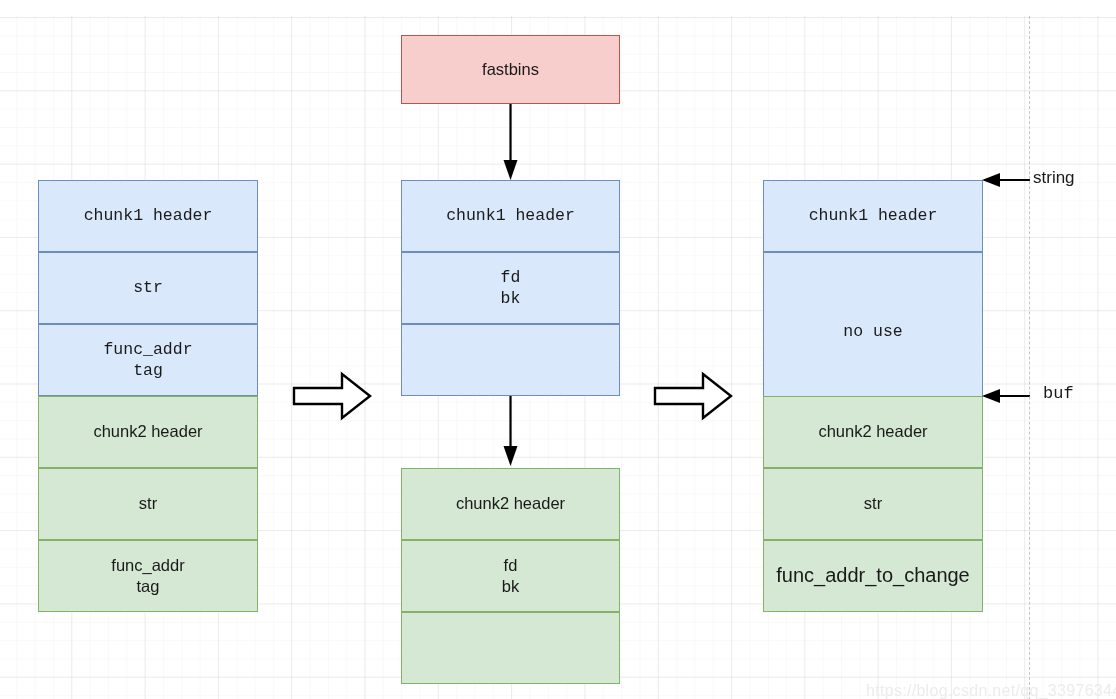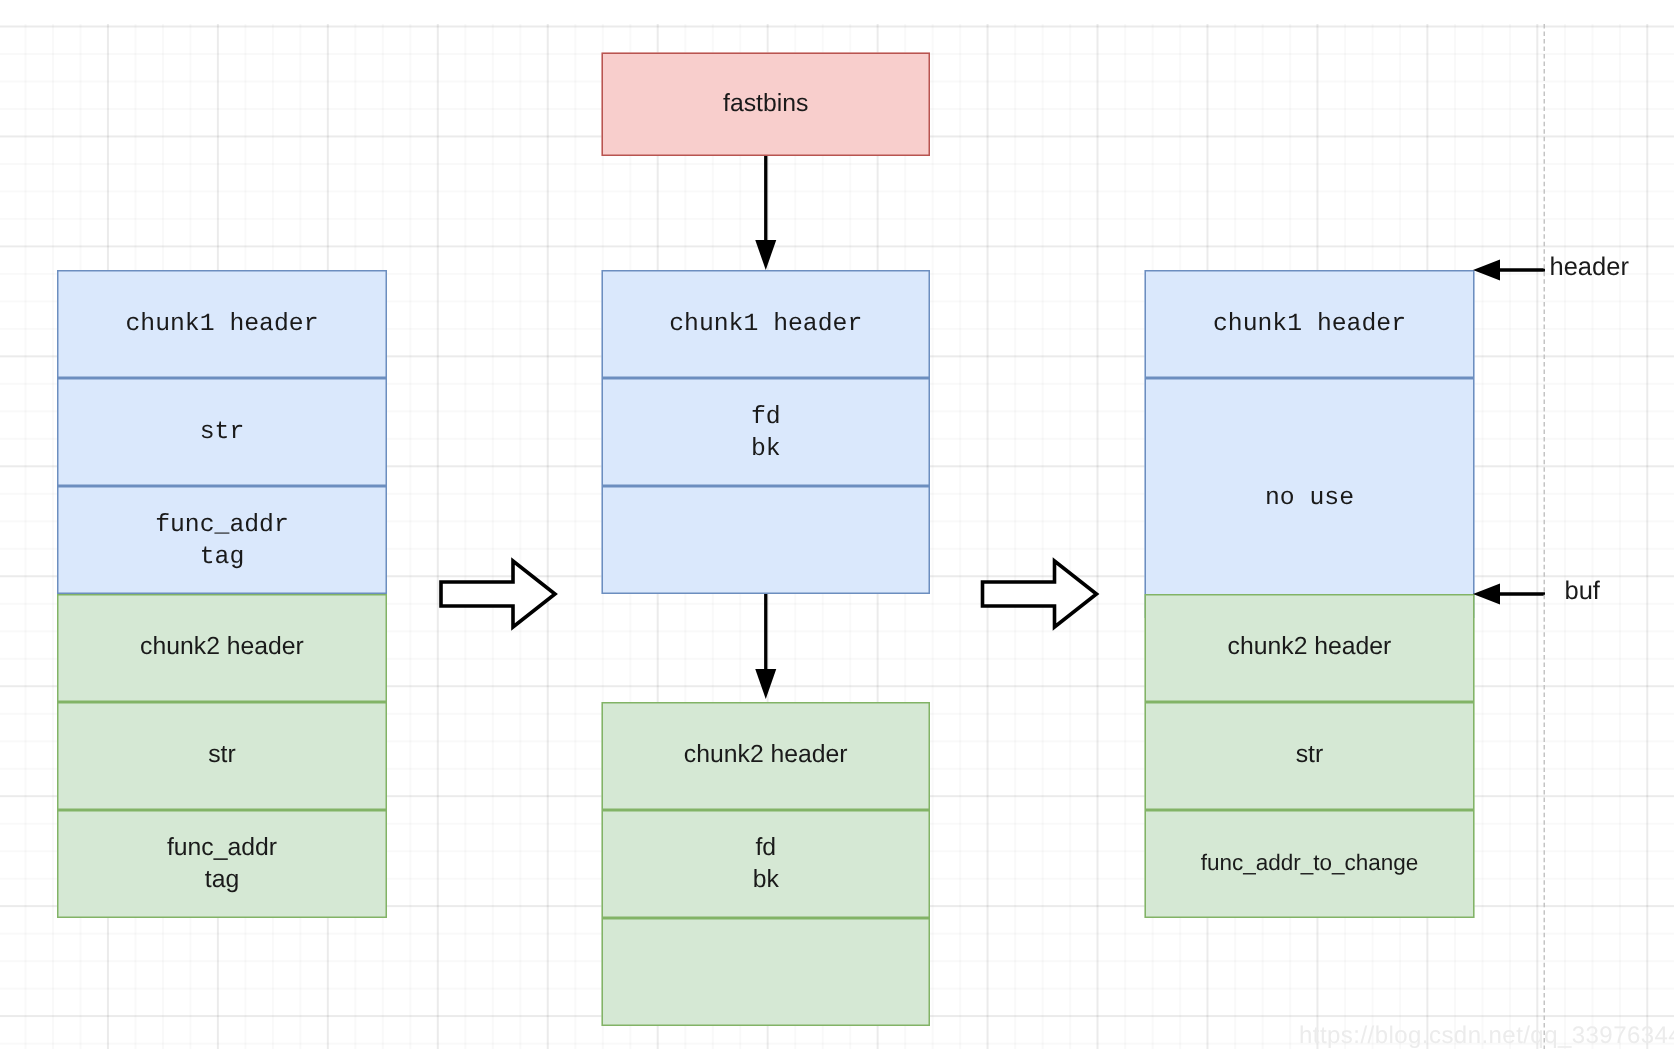--- a/index.html
+++ b/index.html
@@ -46,21 +46,21 @@
     font-family: Liberation Mono, monospace;
   }
   .cell.green {
     background: #d5e8d4;
     border: 1.3px solid #82b366;
   }
   .cell.red {
     background: #f8cecc;
     border: 1.8px solid #b85450;
   }
-  .cell.tight { font-size: 15px; }
+  .cell.tight { font-size: 20px; }
 
   .arrowsvg {
     position: absolute;
     overflow: visible;
     pointer-events: none;
   }
 
   .label {
     position: absolute;
     font-size: 17px;
@@ -131,25 +131,25 @@
   <div class="cell blue" style="left:763px; top:236px; width:220px; height:160px;">no use</div>
 
   <div class="cell green" style="left:763px; top:380px; width:220px; height:72px;">chunk2 header</div>
   <div class="cell green" style="left:763px; top:452px; width:220px; height:72px;">str</div>
   <div class="cell green tight" style="left:763px; top:524px; width:220px; height:72px;">func_addr_to_change</div>
 
   <svg class="arrowsvg" style="left:982px; top:150px; width:52px; height:28px;">
     <line x1="48" y1="14" x2="10" y2="14" stroke="#000" stroke-width="2.2"></line>
     <polygon points="0,14 18,7 18,21" fill="#000"></polygon>
   </svg>
-  <div class="label" style="left:1033px; top:152px;">header</div>
+  <div class="label" style="left:1033px; top:152px;">string</div>
 
   <svg class="arrowsvg" style="left:982px; top:366px; width:52px; height:28px;">
     <line x1="48" y1="14" x2="10" y2="14" stroke="#000" stroke-width="2.2"></line>
     <polygon points="0,14 18,7 18,21" fill="#000"></polygon>
   </svg>
-  <div class="label" style="left:1043px; top:368px;">buf</div>
+  <div class="label" style="left:1043px; top:368px;font-family:Liberation Mono, monospace;">buf</div>
 
   <div class="dashline" style="left:1029px; top:0px; height:699px;"></div>
 
   <div class="watermark" style="left:866px; top:666px;">https://blog.csdn.net/qq_33976344</div>
 
 </div>
 
 </body></html>

